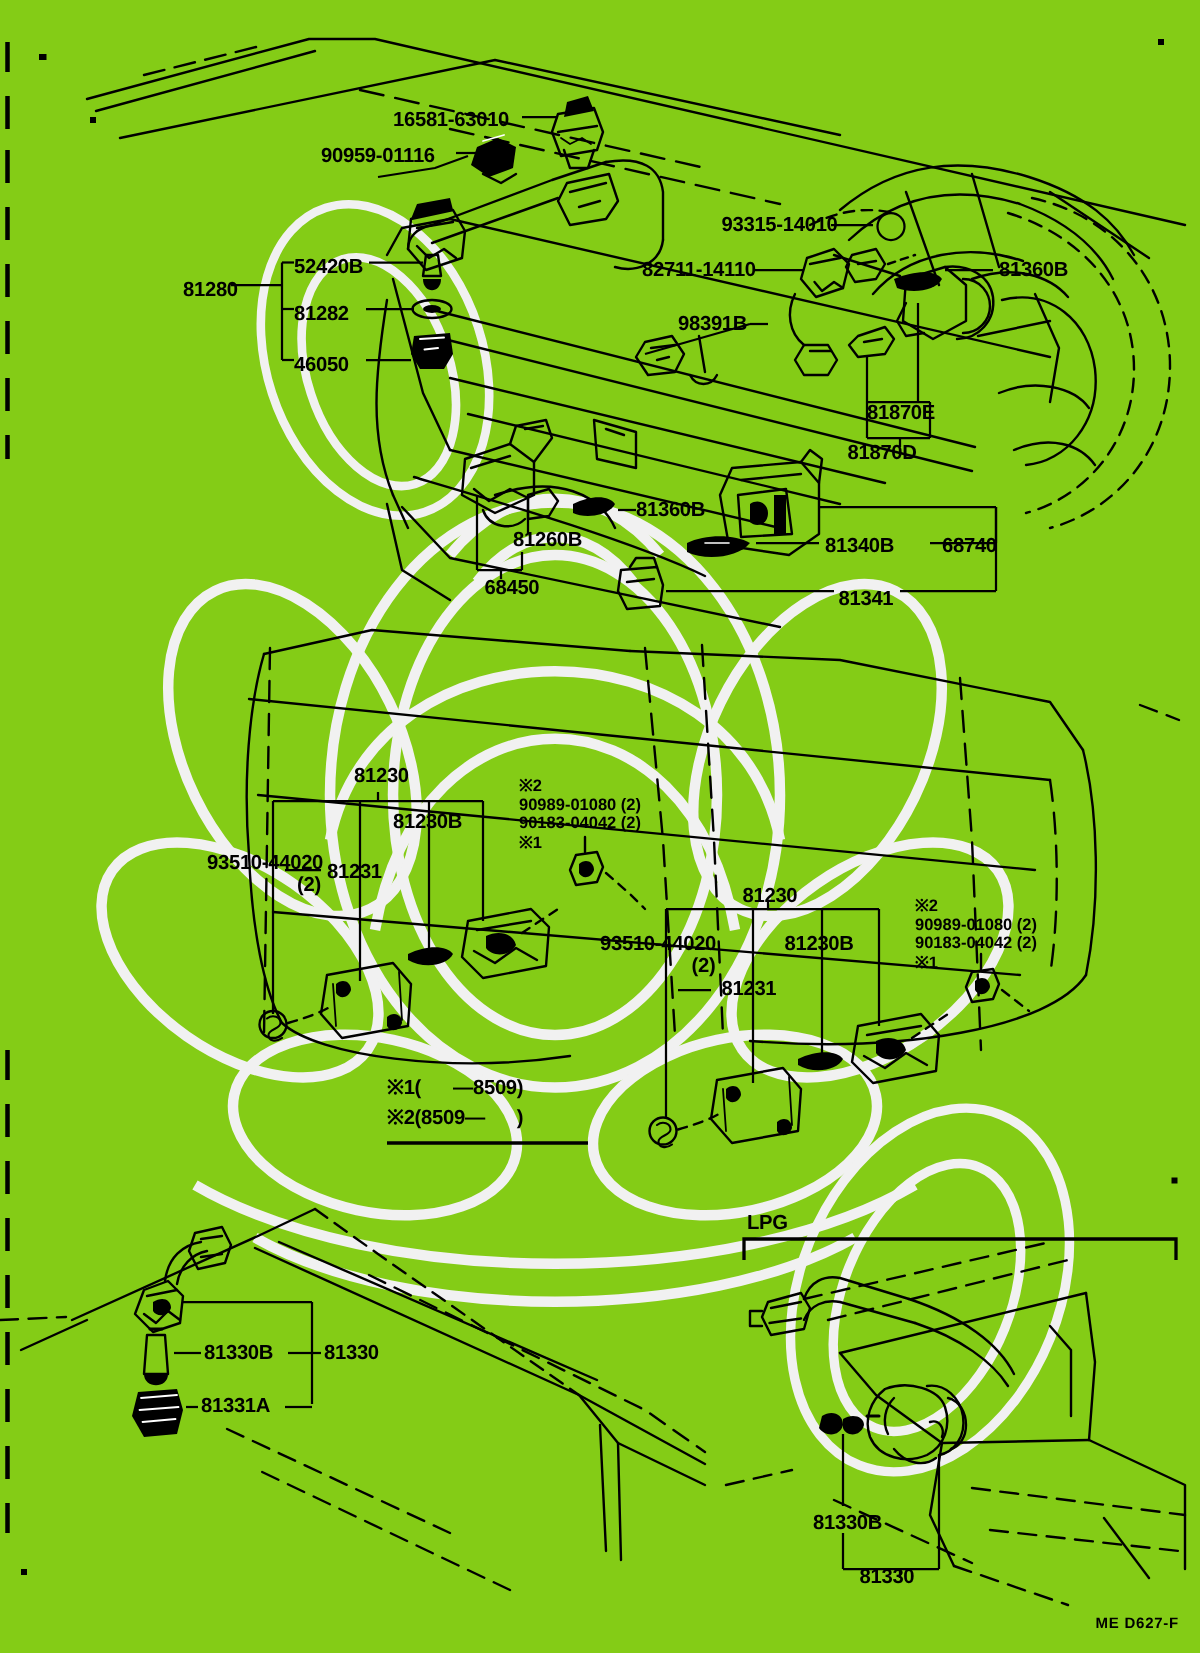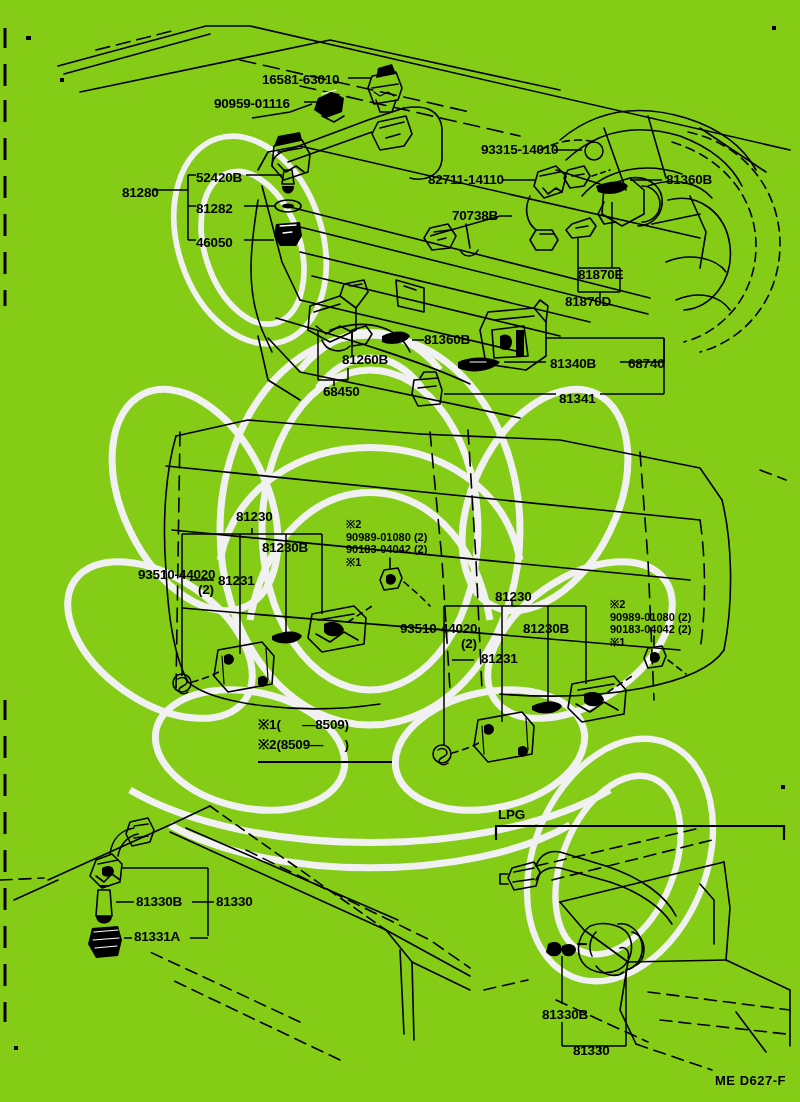--- a/index.html
+++ b/index.html
@@ -15,21 +15,21 @@
   .lbl{
     position:absolute;
     font-family:"Liberation Sans", sans-serif;
     font-weight:bold;
     color:#000;
     white-space:pre;
     letter-spacing:-0.2px;
     line-height:1.05;
   }
   .s14{font-size:13.5px;}
-  .foot{position:absolute;right:14px;bottom:14px;font-size:13px;font-weight:bold;letter-spacing:0.5px;}
+  .foot{position:absolute;right:14px;bottom:14px;font-size:10px;font-weight:bold;letter-spacing:0.5px;}
   .note-block{position:absolute;font-size:11px;font-weight:bold;line-height:12.5px;white-space:pre;}
 </style>
 </head>
 <body>
 
 <div id="sheet">
 
   <svg id="art" viewBox="0 0 800 1102" xmlns="http://www.w3.org/2000/svg">
 
     <defs>
@@ -432,21 +432,21 @@
   </svg>
 
   <div class="lbl s14" style="left:262px;top:73px;">16581-63010</div>
   <div class="lbl s14" style="left:214px;top:97px;text-align:center;">90959-01116</div>
   <div class="lbl s14" style="left:122px;top:186px;">81280</div>
   <div class="lbl s14" style="left:196px;top:171px;">52420B</div>
   <div class="lbl s14" style="left:196px;top:202px;">81282</div>
   <div class="lbl s14" style="left:196px;top:236px;">46050</div>
   <div class="lbl s14" style="left:481px;top:143px;">93315-14010</div>
   <div class="lbl s14" style="left:428px;top:173px;">82711-14110</div>
-  <div class="lbl s14" style="left:452px;top:209px;">70738B</div>
+  <div class="lbl s14" style="left:452px;top:209px;">98391B</div>
   <div class="lbl s14" style="left:666px;top:173px;">81360B</div>
   <div class="lbl s14" style="left:578px;top:268px;">81870E</div>
   <div class="lbl s14" style="left:565px;top:295px;">81870D</div>
   <div class="lbl s14" style="left:424px;top:333px;">81360B</div>
   <div class="lbl s14" style="left:342px;top:353px;">81260B</div>
   <div class="lbl s14" style="left:323px;top:385px;">68450</div>
   <div class="lbl s14" style="left:550px;top:357px;">81340B</div>
   <div class="lbl s14" style="left:628px;top:357px;">68740</div>
   <div class="lbl s14" style="left:559px;top:392px;">81341</div>
 

